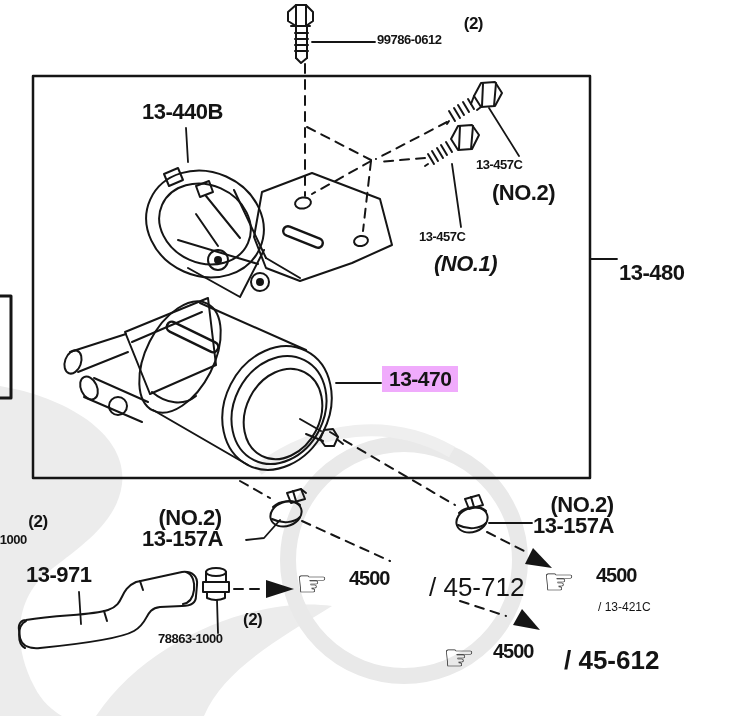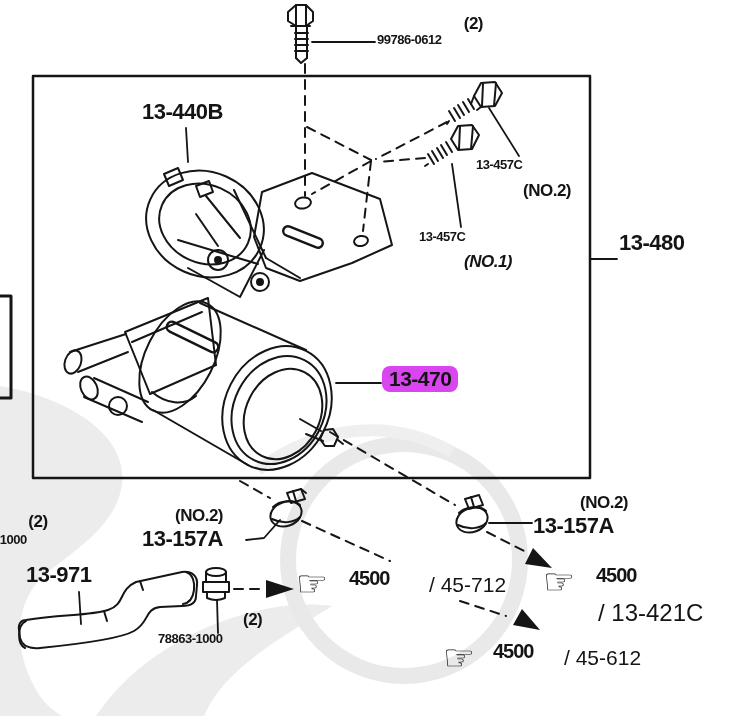--- a/index.html
+++ b/index.html
@@ -3,25 +3,25 @@
 <meta charset="utf-8">
 <style>
   html,body{margin:0;padding:0;background:#fff;}
   #stage{position:relative;width:732px;height:716px;background:#ffffff;overflow:hidden;
          font-family:"Liberation Sans",sans-serif;color:#141414;}
   #art{position:absolute;left:0;top:0;}
   .lbl{position:absolute;font-weight:bold;white-space:nowrap;letter-spacing:-0.5px;line-height:1;}
   .qty{font-size:17px;}
   .part-lg{font-size:22px;}
   .part-md{font-size:13px;}
-  .note{font-size:17px;text-align:right;}
+  .note{font-size:22px;text-align:center;}
   .model{font-size:20px;letter-spacing:-1px;}
-  .code{font-weight:normal;font-size:21px;letter-spacing:0;}
+  .code{font-weight:normal;font-size:26px;letter-spacing:0;}
   .hand{font-weight:normal;font-size:36px;}
-  .hl{background:#d946ef;padding:2px 7px 3px 7px;font-size:21px;border-radius:8px;}
+  .hl{background:#f0abfc;padding:2px 7px 3px 7px;font-size:21px;}
 </style>
 </head>
 <body>
 
 <div id="stage">
 
 <svg id="art" width="732" height="716" viewBox="0 0 732 716">
 
   <g>
     <path d="M0 386 C 70 398 128 436 122 484 C 117 524 78 548 48 572 C 18 596 10 640 34 686 C 42 702 52 710 62 716 L 0 716 Z" fill="#ececec"></path>
@@ -177,21 +177,21 @@
   <div class="lbl part-md" style="left:377px;top:33px;">99786-0612</div>
 
   <div class="lbl part-lg" style="left:142px;top:101px;">13-440B</div>
 
   <div class="lbl part-md" style="left:476px;top:158px;">13-457C</div>
   <div class="lbl note" style="left:476px;top:182px;width:95px;">(NO.2)</div>
 
   <div class="lbl part-md" style="left:419px;top:230px;">13-457C</div>
   <div class="lbl note" style="left:419px;top:253px;width:93px;font-style:italic;">(NO.1)</div>
 
-  <div class="lbl part-lg" style="left:619px;top:232px;">13-480</div>
+  <div class="lbl part-lg" style="left:619px;top:262px;">13-480</div>
 
   <div class="lbl hl" style="left:382px;top:366px;">13-470</div>
 
   <div class="lbl note" style="left:157px;top:507px;width:66px;">(NO.2)</div>
   <div class="lbl part-lg" style="left:142px;top:528px;">13-157A</div>
 
   <div class="lbl note" style="left:536px;top:494px;width:92px;">(NO.2)</div>
   <div class="lbl part-lg" style="left:533px;top:515px;">13-157A</div>
 
   <div class="lbl qty" style="left:20px;top:513px;width:36px;text-align:center;">(2)</div>
@@ -201,19 +201,19 @@
 
   <div class="lbl qty" style="left:243px;top:611px;">(2)</div>
   <div class="lbl part-md" style="left:158px;top:632px;">78863-1000</div>
 
   <div class="lbl hand" style="left:296px;top:566px;">☞</div>
   <div class="lbl model" style="left:349px;top:568px;">4500</div>
   <div class="lbl code" style="left:429px;top:574px;">/ 45-712</div>
 
   <div class="lbl hand" style="left:543px;top:564px;">☞</div>
   <div class="lbl model" style="left:596px;top:565px;">4500</div>
-  <div class="lbl code" style="left:598px;top:601px;font-size:24px;">/ 13-421C</div>
+  <div class="lbl code" style="left:598px;top:601px;font-size:12px;">/ 13-421C</div>
 
   <div class="lbl hand" style="left:443px;top:640px;">☞</div>
   <div class="lbl model" style="left:493px;top:641px;">4500</div>
-  <div class="lbl code" style="left:564px;top:647px;">/ 45-612</div>
+  <div class="lbl code" style="left:564px;top:647px;font-weight:bold;">/ 45-612</div>
 
 </div>
 
 </body></html>

